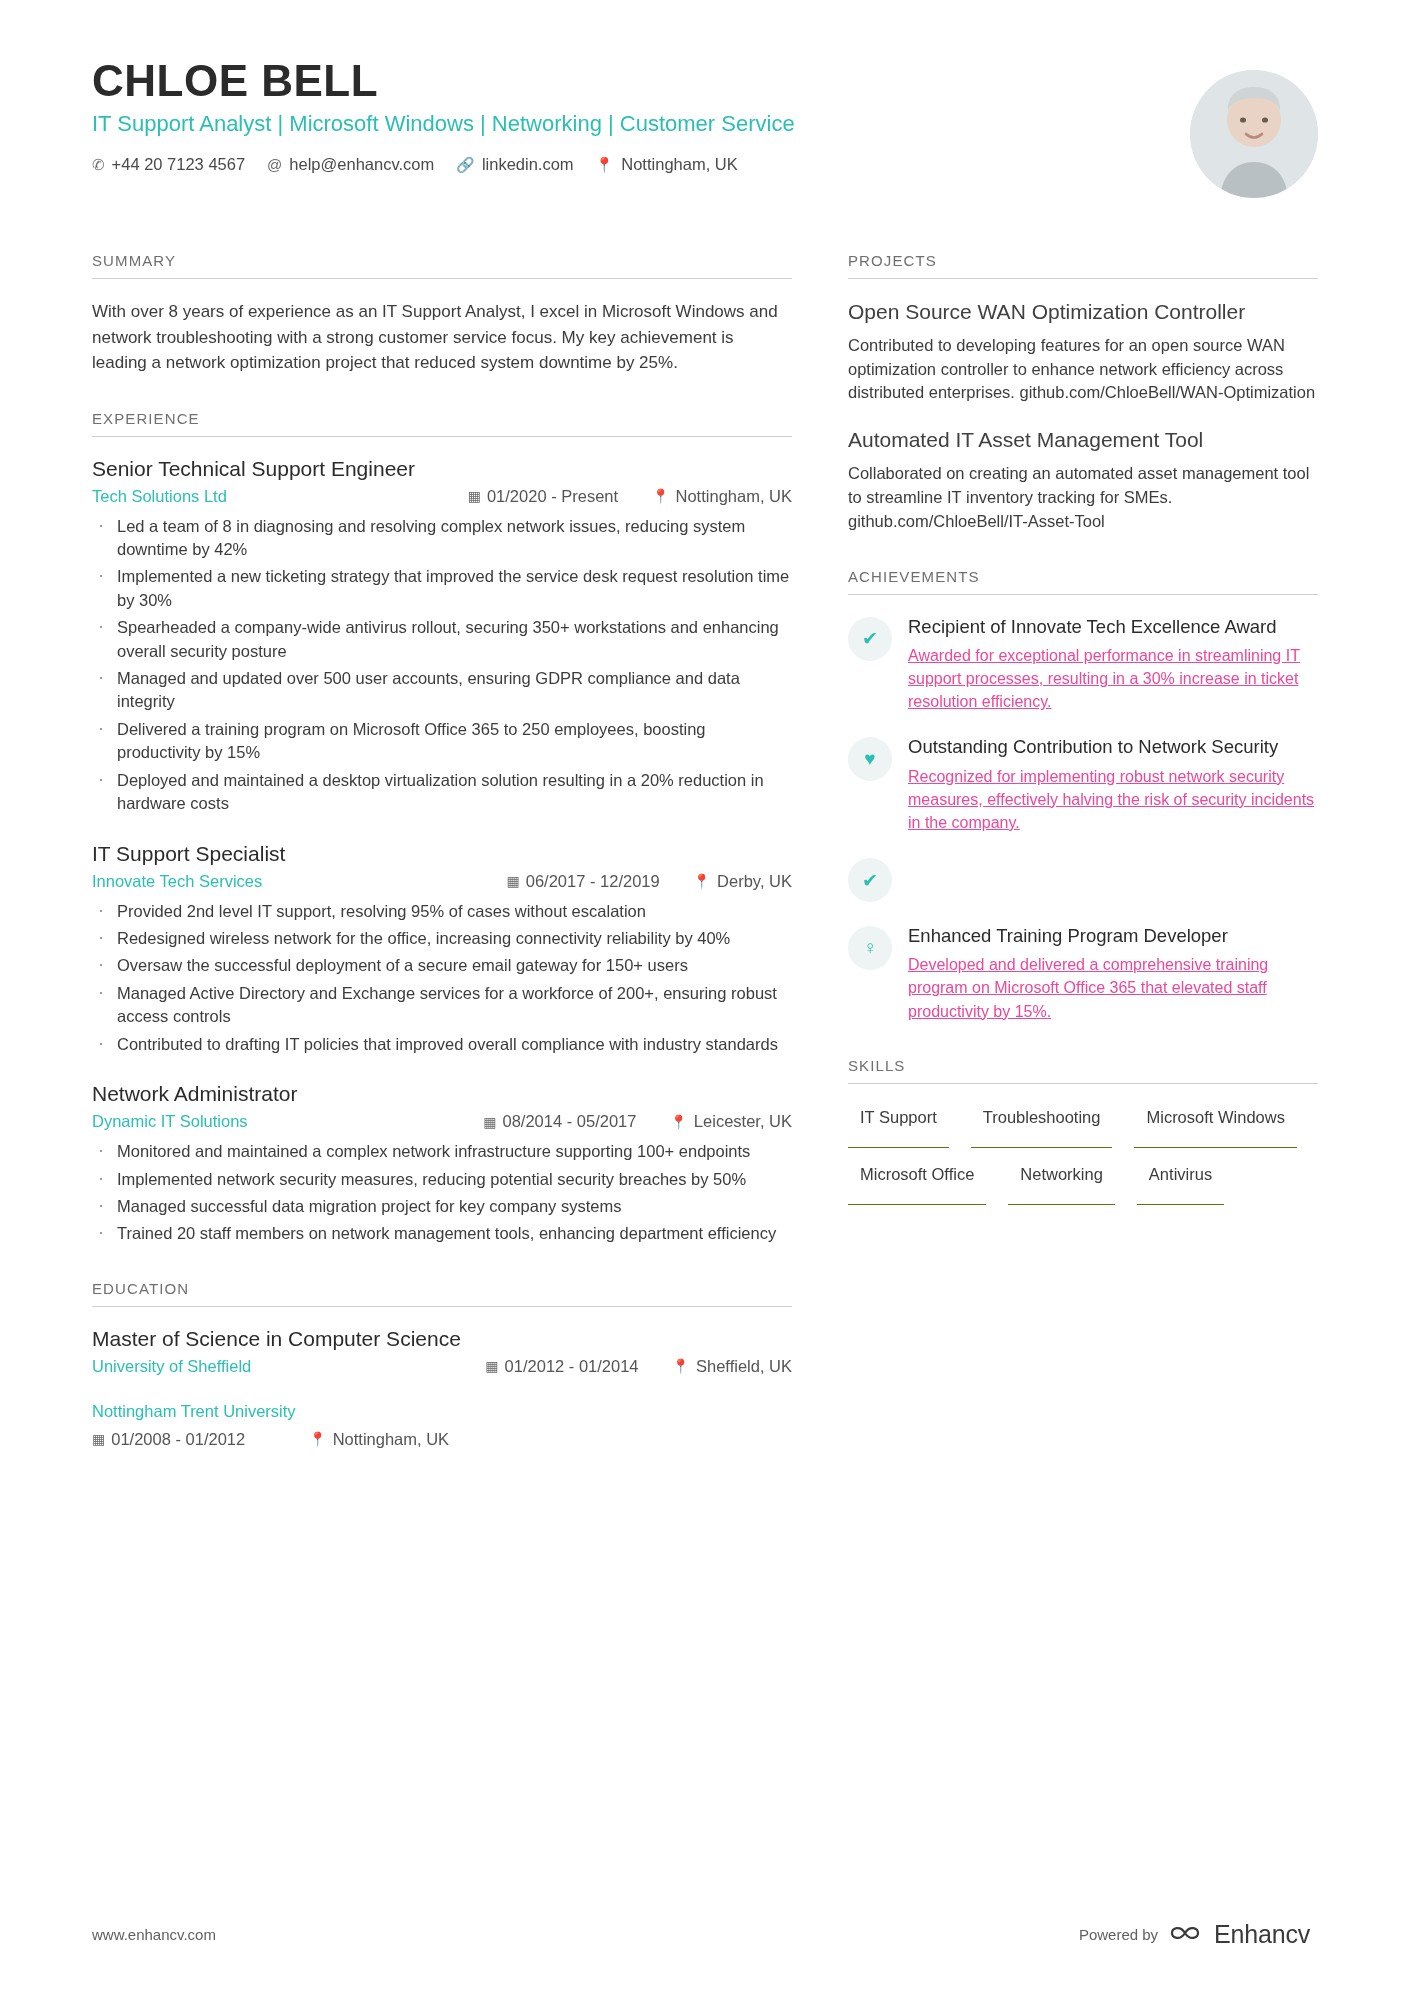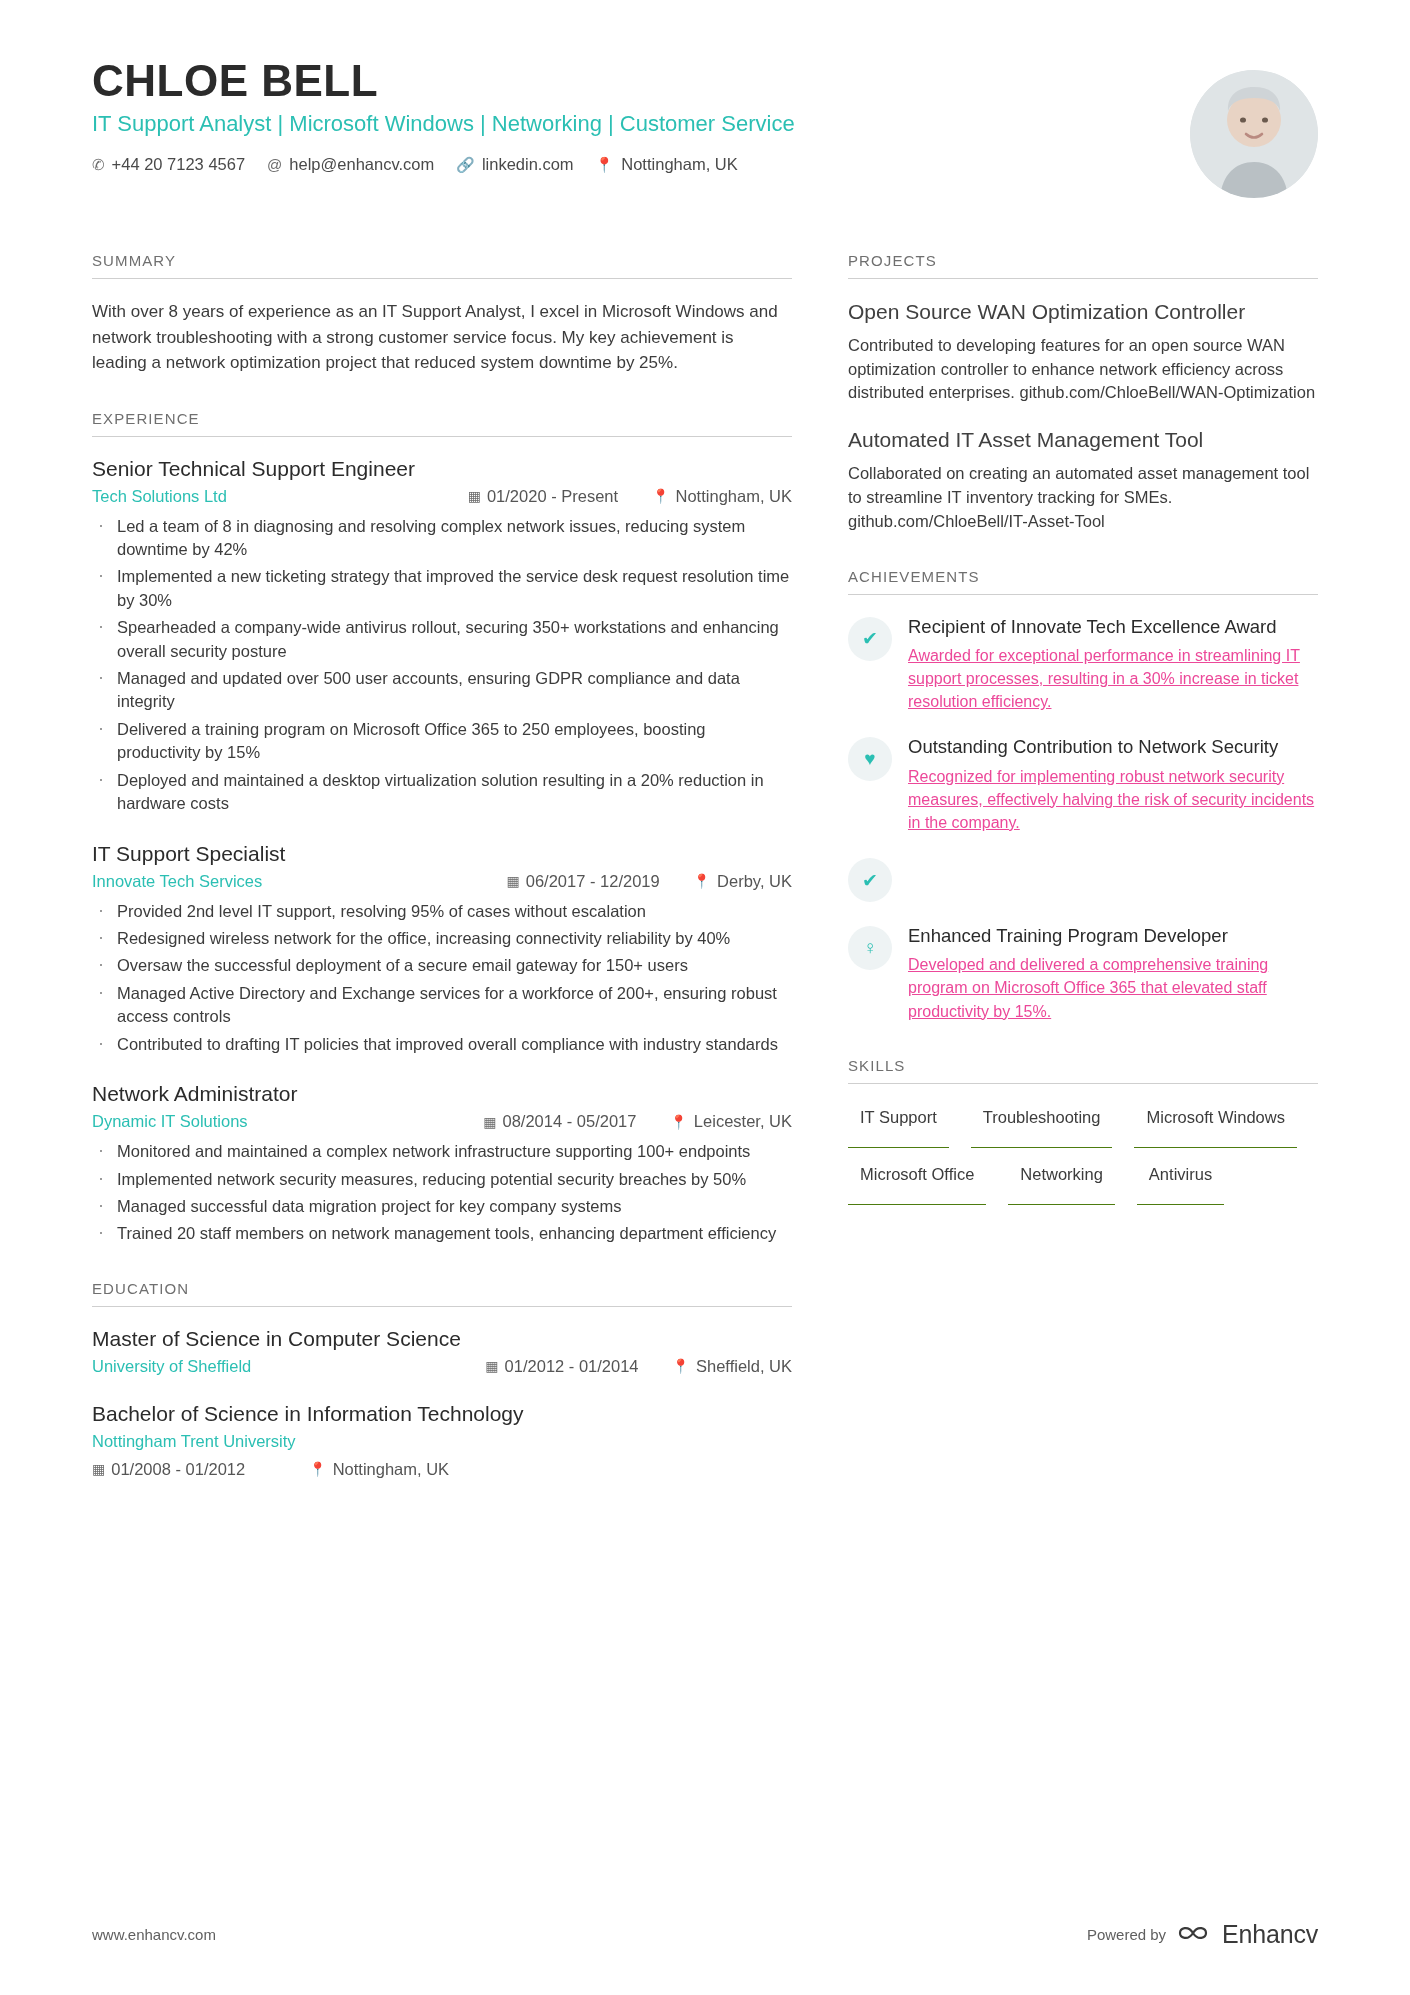--- a/index.html
+++ b/index.html
@@ -161,21 +161,21 @@
   .skill {
     font-size: 16.5px;
     color: #3c3c3c;
     padding: 4px 12px 20px 12px;
     border-bottom: 1px solid #4d7c0f;
   }
 
   
   .footer {
     position: absolute;
-    left: 92px; right: 92px;
+    left: 92px; right: 100px;
     bottom: 46px;
     display: flex;
     align-items: center;
     justify-content: space-between;
     font-size: 15px;
     color: #5f5f5f;
   }
   .powered { display: flex; align-items: center; gap: 11px; }
   .brand {
     font-size: 25px;
@@ -333,21 +333,20 @@
               <span>01/2012 - 01/2014</span>
             </span>
             <span class="meta-bit">
               <span class="ic">📍</span>
               <span>Sheffield, UK</span>
             </span>
           </div>
         </div>
 
         <div class="entry">
-          <div class="entry-title">Bachelor of Science in Information Technology</div>
           <div class="entry-meta">
             <span class="org">Nottingham Trent University</span>
           </div>
           <div class="edu-meta-line">
             <span class="meta-bit">
               <span class="ic">▦</span>
               <span>01/2008 - 01/2012</span>
             </span>
             <span class="meta-bit">
               <span class="ic">📍</span>

